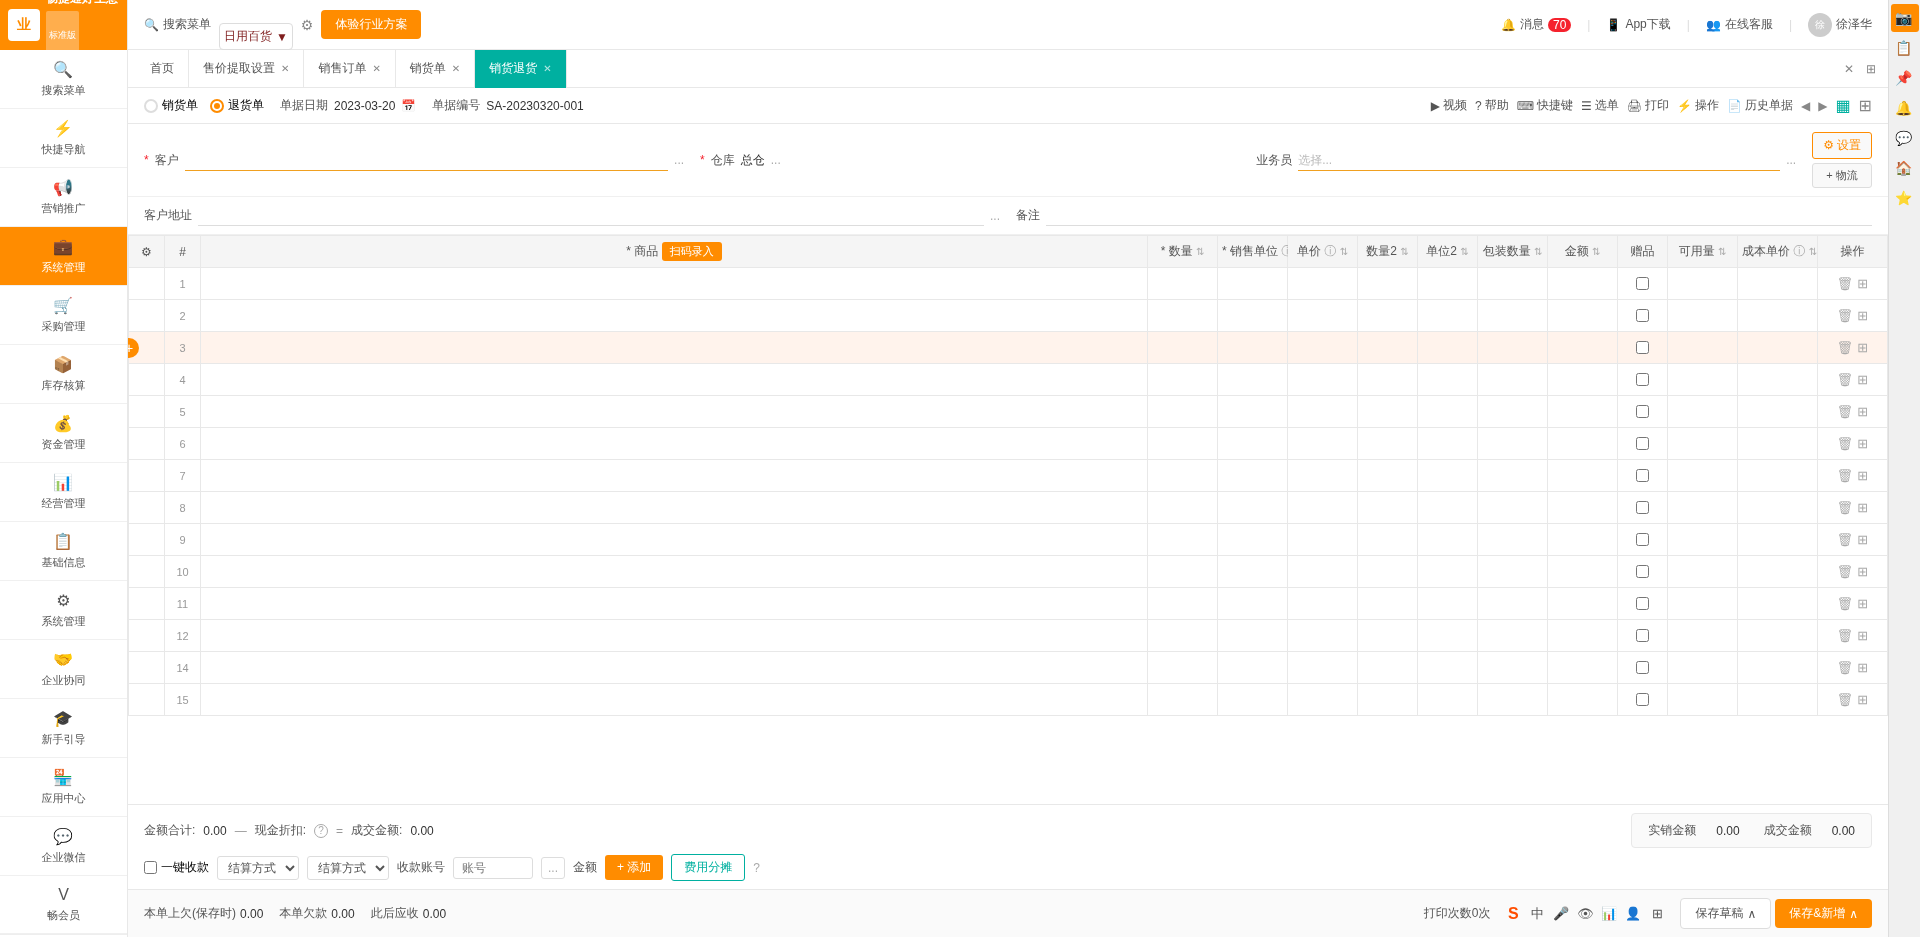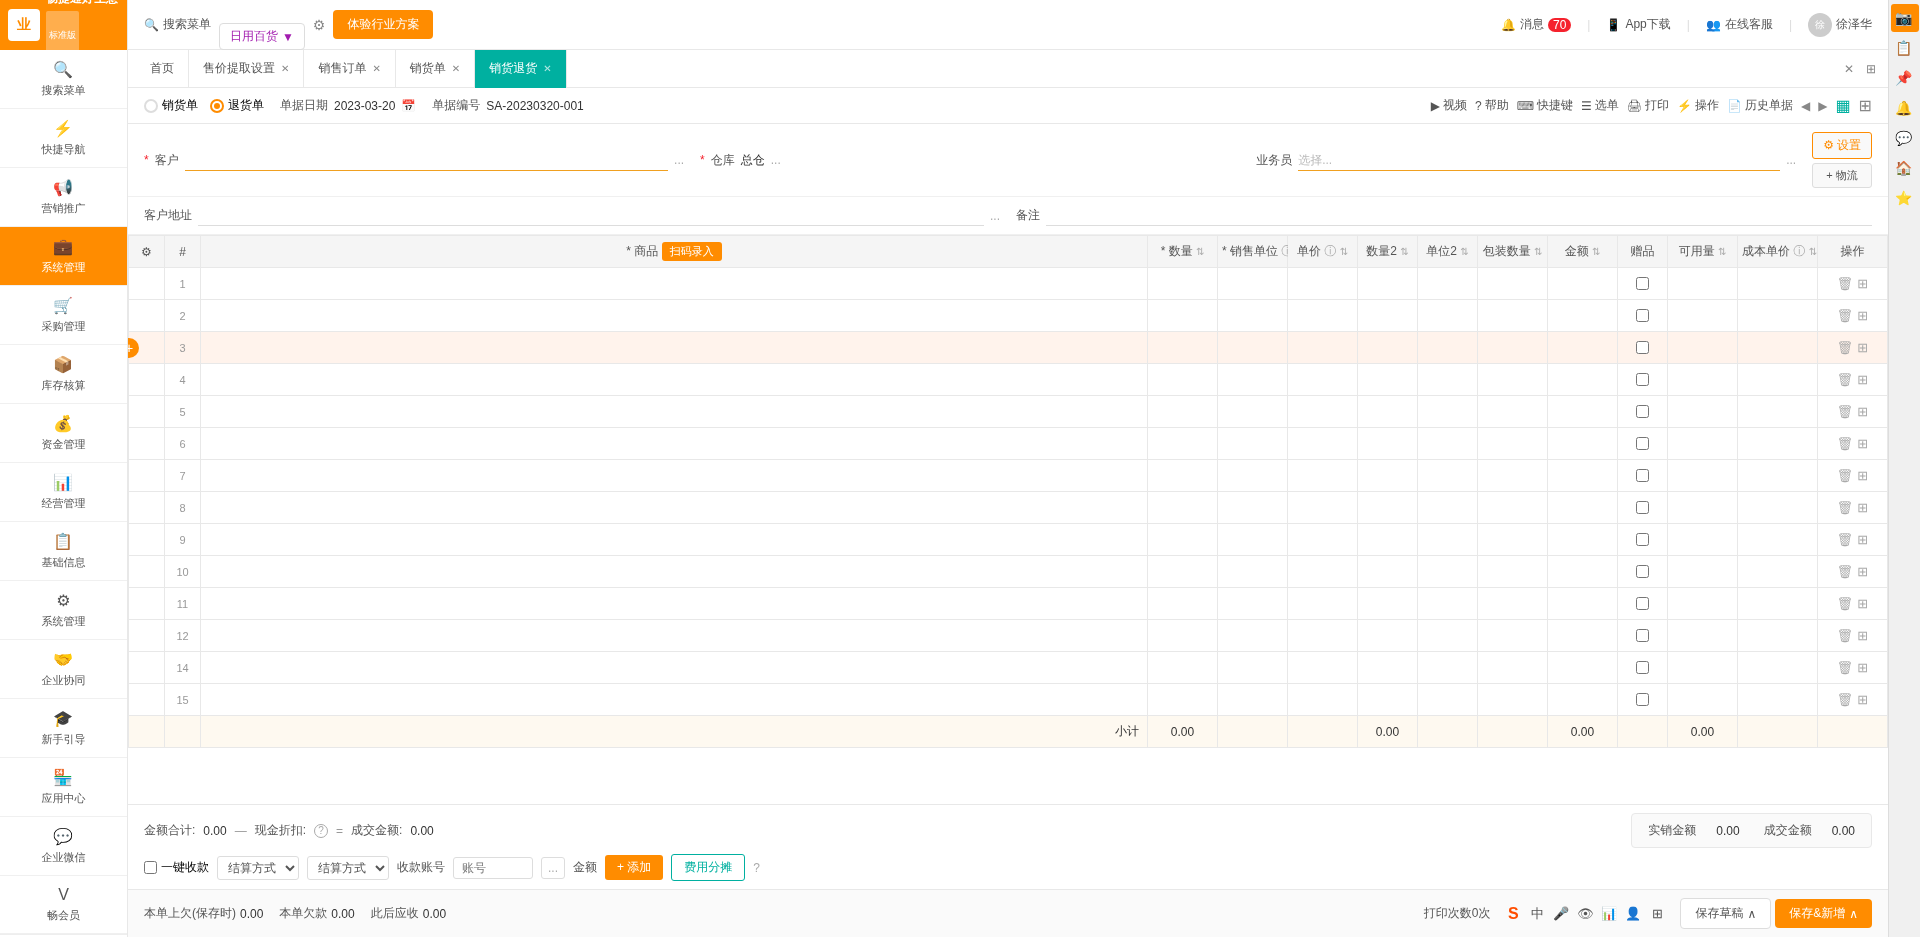--- a/index.html
+++ b/index.html
@@ -16,21 +16,21 @@
     .sidebar-item-label { font-size: 11px; text-align: center; }
     .sidebar-bottom { margin-top: auto; display: flex; align-items: center; justify-content: space-around; padding: 10px; border-top: 1px solid #eee; }
 
     
     .main { flex: 1; display: flex; flex-direction: column; overflow: hidden; }
 
     
     .topbar { height: 50px; background: #fff; display: flex; align-items: center; padding: 0 16px; border-bottom: 1px solid #e8e8e8; justify-content: space-between; }
     .topbar-left { display: flex; align-items: center; gap: 8px; }
     .topbar-search { display: flex; align-items: center; gap: 4px; cursor: pointer; color: #555; }
-    .topbar-select { display: flex; align-items: center; gap: 4px; padding: 4px 10px; border: 1px solid #ddd; border-radius: 4px; color: #a21caf; cursor: pointer; margin-top: 24px; }
+    .topbar-select { display: flex; align-items: center; gap: 4px; padding: 4px 4px; border: 1px solid #ddd; border-radius: 4px; color: #7f1d1d; cursor: pointer; margin-top: 24px; }
     .topbar-settings-icon { color: #888; cursor: pointer; font-size: 14px; }
     .topbar-btn { background: #ff8c00; color: #fff; border: none; border-radius: 4px; padding: 6px 14px; cursor: pointer; font-size: 12px; }
     .topbar-right { display: flex; align-items: center; gap: 16px; color: #555; }
     .topbar-right-item { display: flex; align-items: center; gap: 4px; cursor: pointer; }
     .badge { background: #f5222d; color: #fff; border-radius: 10px; padding: 0 5px; font-size: 12px; min-width: 18px; text-align: center; }
     .avatar { width: 24px; height: 24px; border-radius: 50%; background: #ccc; display: flex; align-items: center; justify-content: center; color: #fff; font-size: 10px; }
 
     
     .tabs { display: flex; align-items: center; background: #fff; border-bottom: 1px solid #e8e8e8; padding: 0 8px; height: 38px; }
     .tab { padding: 0 14px; height: 38px; display: flex; align-items: center; gap: 6px; cursor: pointer; color: #555; border-right: 1px solid #e8e8e8; white-space: nowrap; font-size: 13px; }
@@ -753,36 +753,20 @@
                 </td>
                 <td class="col-avail"></td>
                 <td class="col-cost"></td>
                 <td class="col-action">
       <div class="action-icons">
         <span class="action-icon">🗑</span>
         <span class="action-icon">⊞</span>
       </div>
     </td>
               </tr>
-              <tr class="subtotal-row">
-    <td></td>
-    <td></td>
-    <td class="col-product" style="text-align:right;padding-right:8px;">小计</td>
-    <td>0.00</td>
-    <td></td>
-    <td></td>
-    <td>0.00</td>
-    <td></td>
-    <td></td>
-    <td>0.00</td>
-    <td></td>
-    <td>0.00</td>
-    <td></td>
-    <td></td>
-  </tr>
             </tbody>
         </table>
       </div>
 
       <div class="footer">
         <div class="footer-row1">
           <span class="footer-label">金额合计:</span>
           <span class="footer-value">0.00</span>
           <span class="footer-dash">—</span>
           <span class="footer-label">现金折扣:</span>

